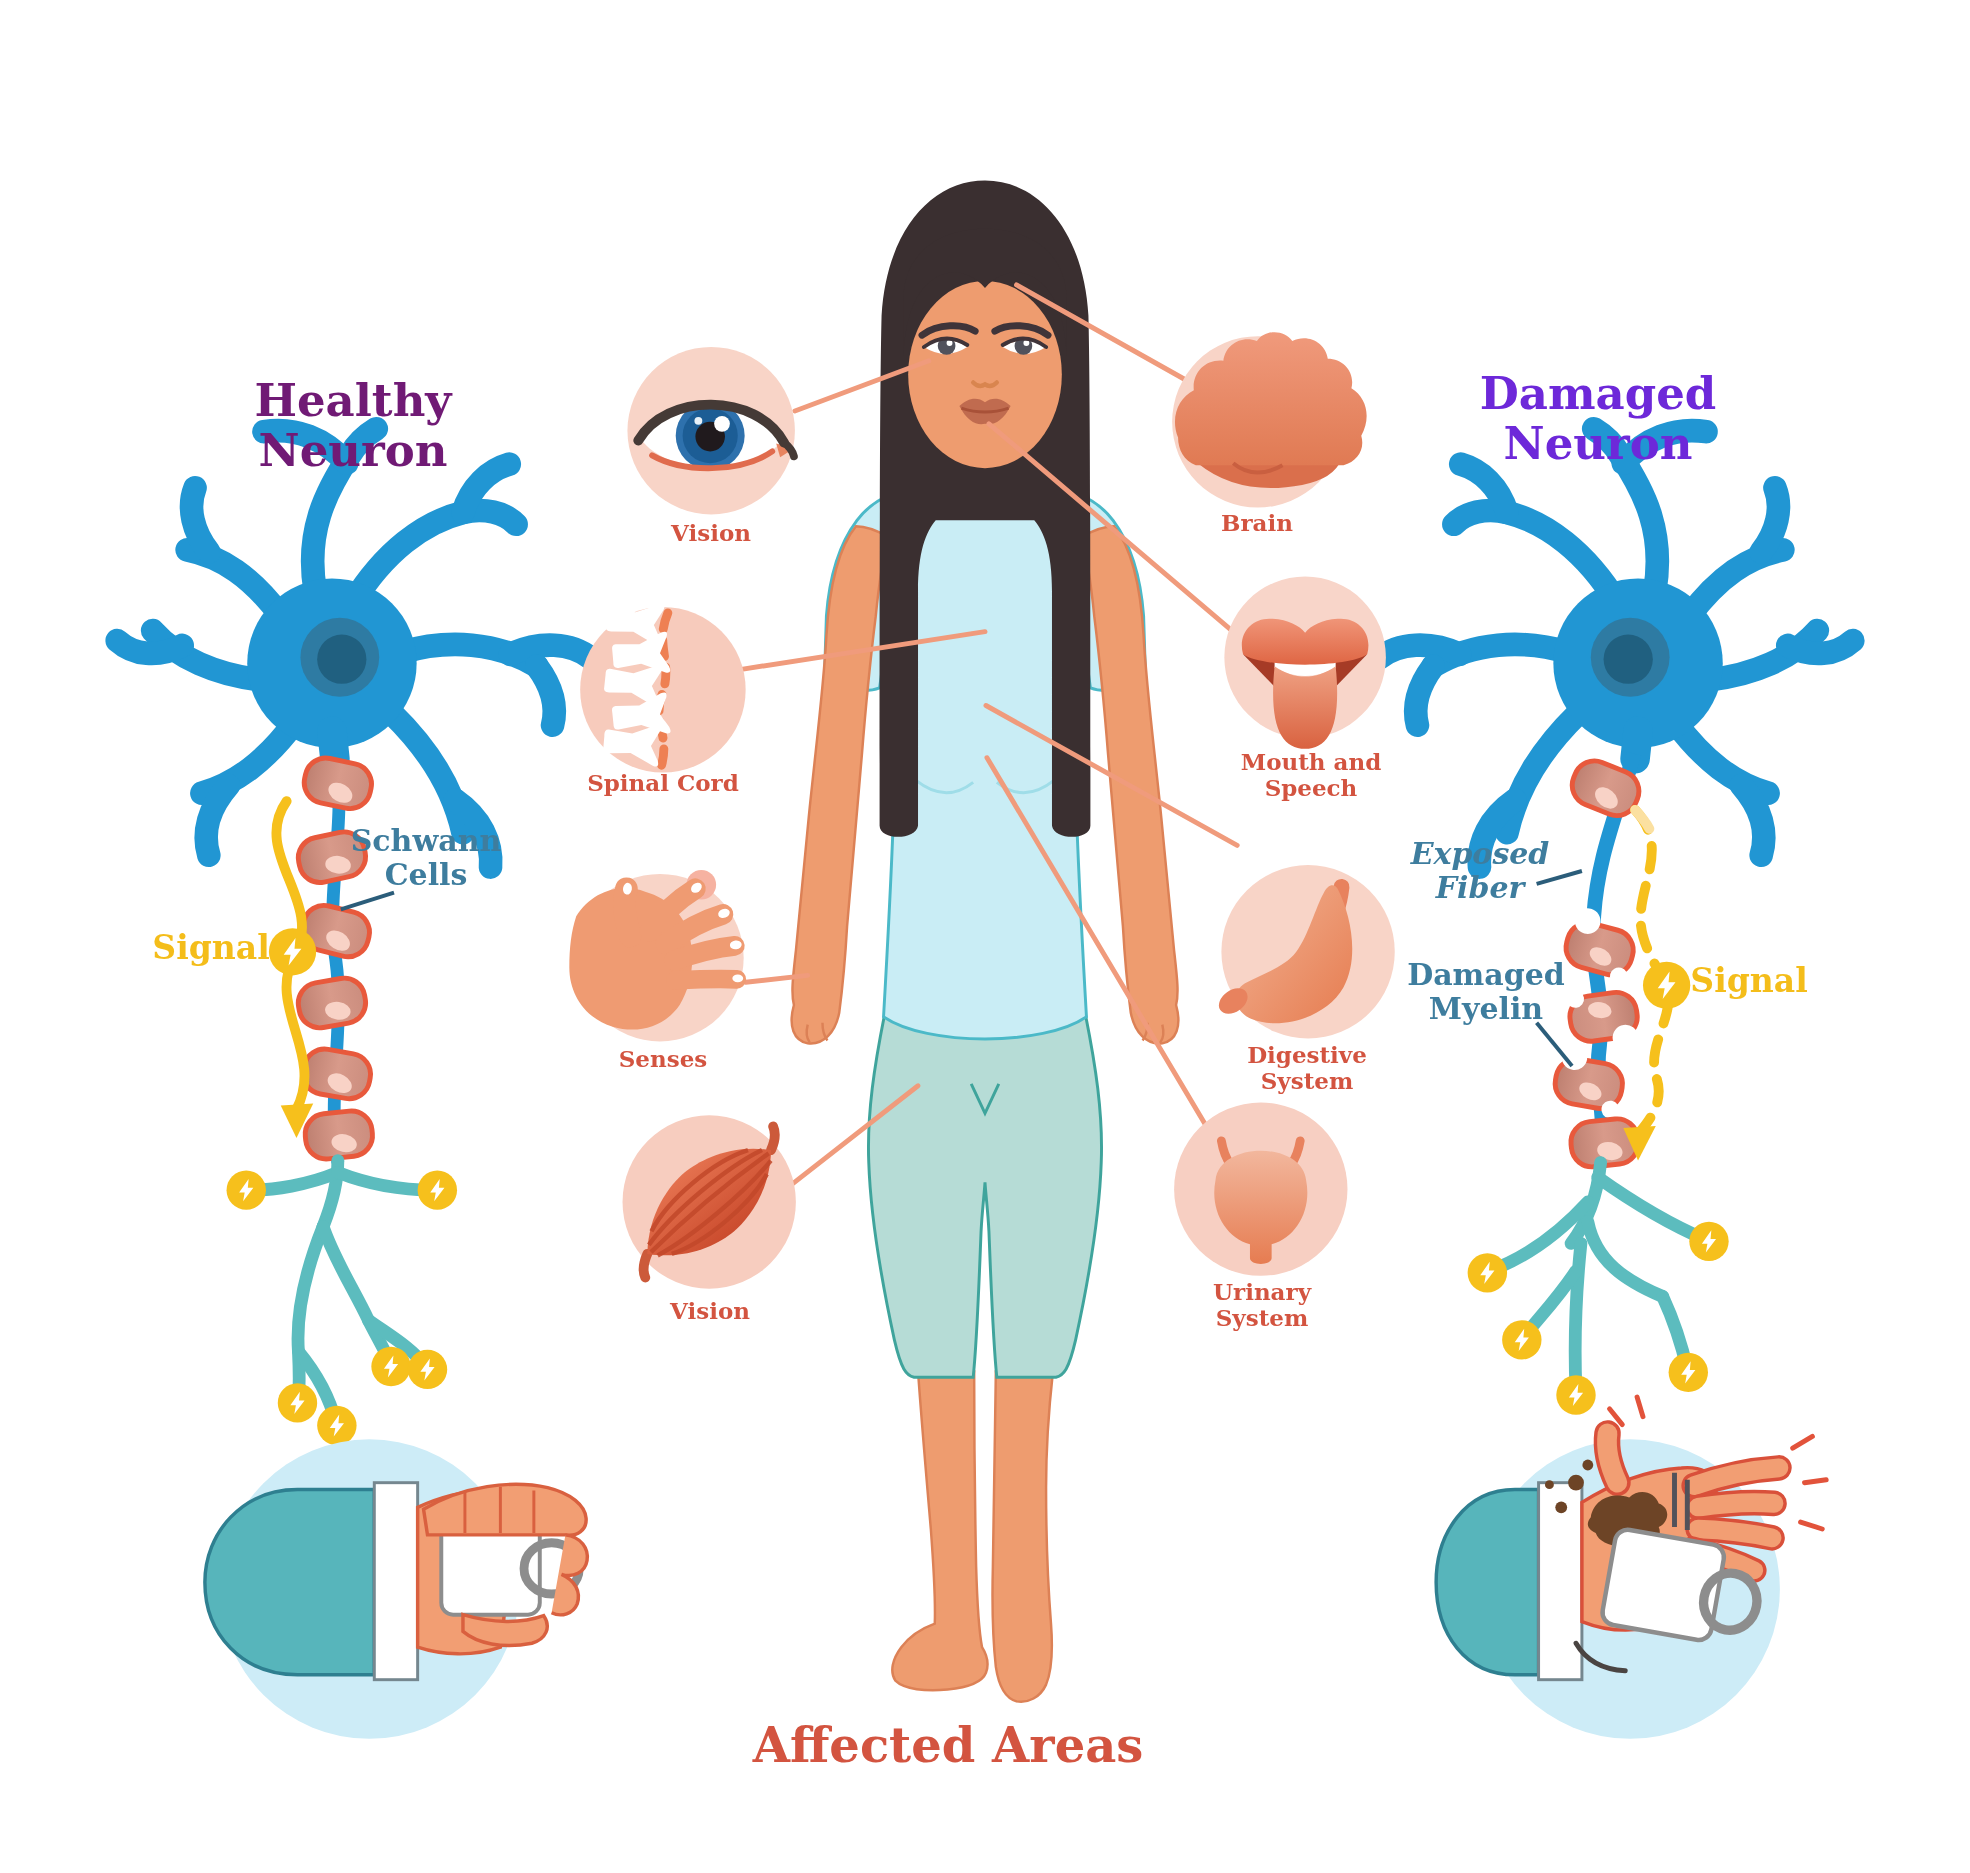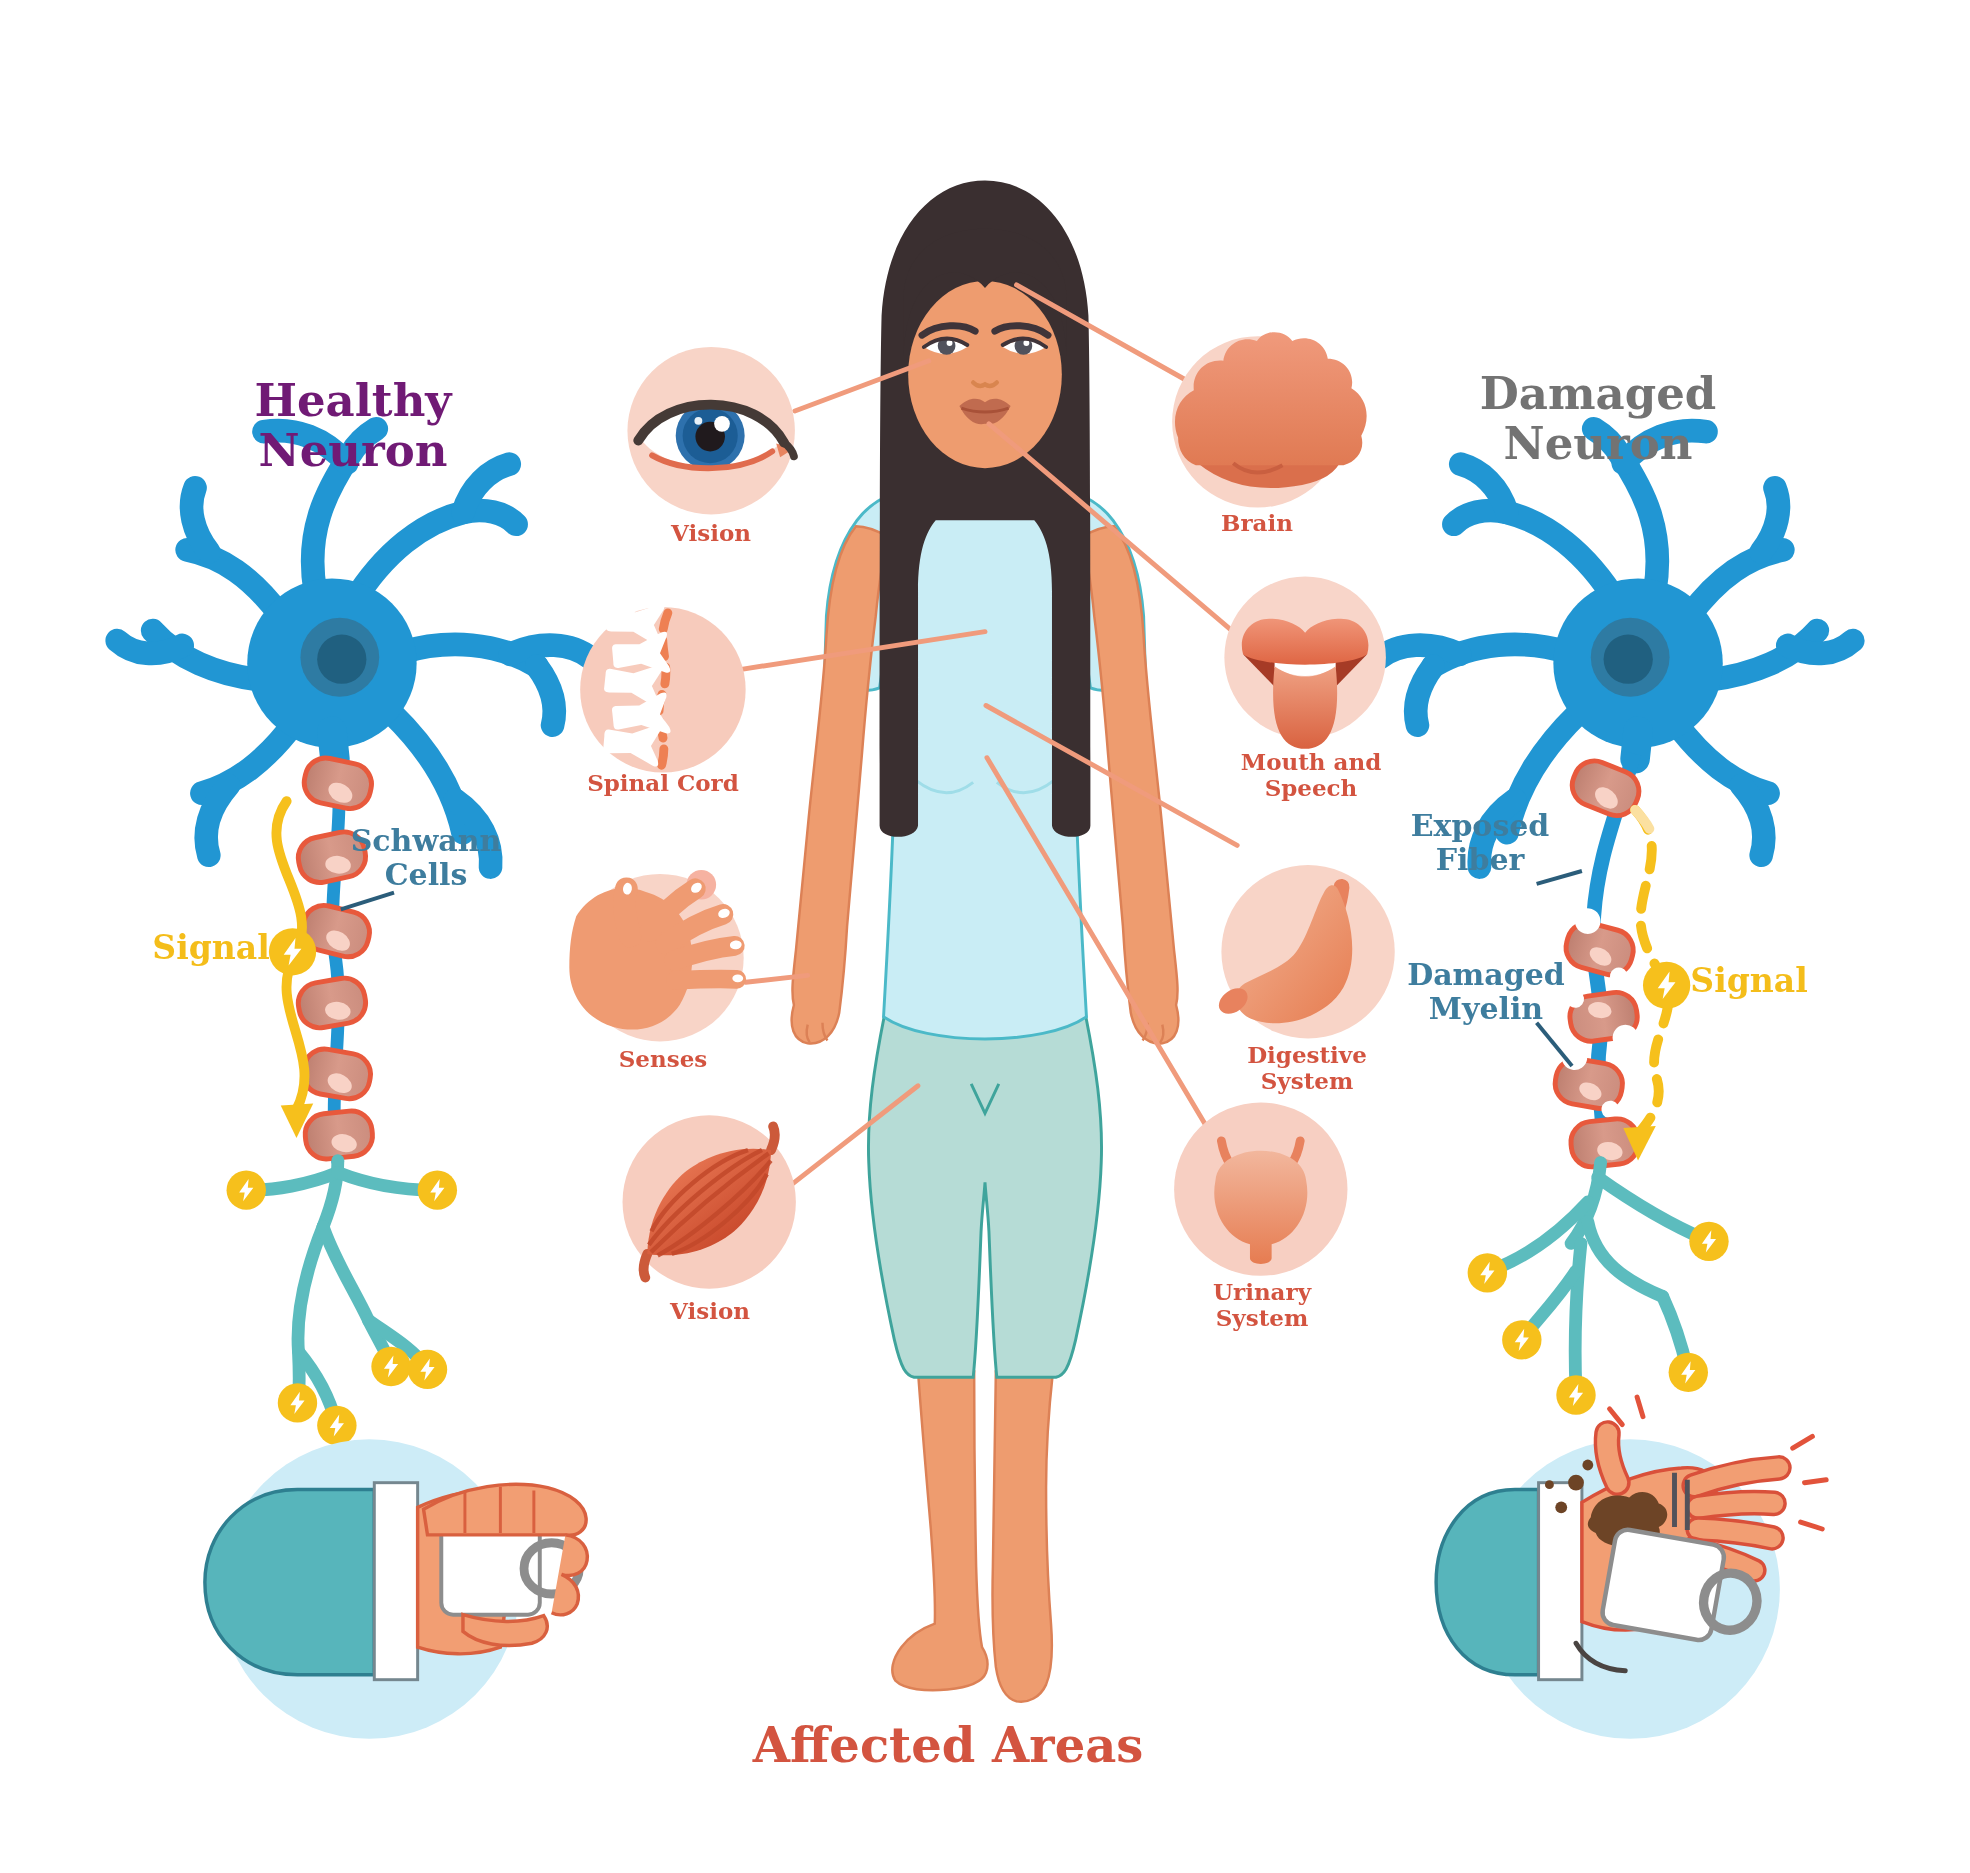--- a/index.html
+++ b/index.html
@@ -4,21 +4,21 @@
 <style>
   html,body{margin:0;padding:0;background:#fff;}
   #stage{position:relative;width:1970px;height:1874px;background:#ffffff;overflow:hidden;
          font-family:"DejaVu Serif",serif;}
   #art{position:absolute;left:0;top:0;width:1970px;height:1874px;}
   .lbl{position:absolute;font-weight:bold;text-align:center;transform:translateX(-50%);
        line-height:1.12;white-space:normal;}
   .nowrap{white-space:nowrap;}
   .title{font-size:67px;letter-spacing:3px;color:#d35440;}
   .heading-green{font-size:45px;color:#701a75;width:256px;}
-  .heading-red{font-size:45px;color:#737373;width:266px;}
+  .heading-red{font-size:45px;color:#6d28d9;width:266px;}
   .area{font-size:23px;color:#d35440;}
   .blue-note{font-size:30px;color:#3e7d9e;}
   .yellow-note{font-size:33px;color:#f4bd1a;}
   .footer{font-size:48px;color:#d35440;}
 </style>
 </head>
 <body>
 
 <div id="stage">
 
@@ -366,21 +366,21 @@
   </g>
 </svg>
 
 
   <div class="lbl heading-green" style="left:353px;top:376px;">Healthy Neuron</div>
   <div class="lbl heading-red" style="left:1598px;top:369px;">Damaged Neuron</div>
 
   <div class="lbl blue-note" style="left:426px;top:824px;width:172px;">Schwann Cells</div>
   <div class="lbl yellow-note nowrap" style="left:211px;top:930px;">Signal</div>
 
-  <div class="lbl blue-note" style="left:1480px;top:809px;width:163px;">Exposed Fiber</div>
+  <div class="lbl blue-note" style="left:1480px;top:837px;width:163px;font-style:italic;">Exposed Fiber</div>
   <div class="lbl blue-note" style="left:1486px;top:958px;width:172px;">Damaged Myelin</div>
   <div class="lbl yellow-note nowrap" style="left:1749px;top:963px;">Signal</div>
 
   <div class="lbl area nowrap" style="left:711px;top:520px;">Vision</div>
   <div class="lbl area nowrap" style="left:663px;top:770px;">Spinal Cord</div>
   <div class="lbl area nowrap" style="left:663px;top:1046px;">Senses</div>
   <div class="lbl area nowrap" style="left:710px;top:1298px;">Vision</div>
 
   <div class="lbl area nowrap" style="left:1257px;top:510px;">Brain</div>
   <div class="lbl area" style="left:1311px;top:749px;width:217px;">Mouth and Speech</div>

